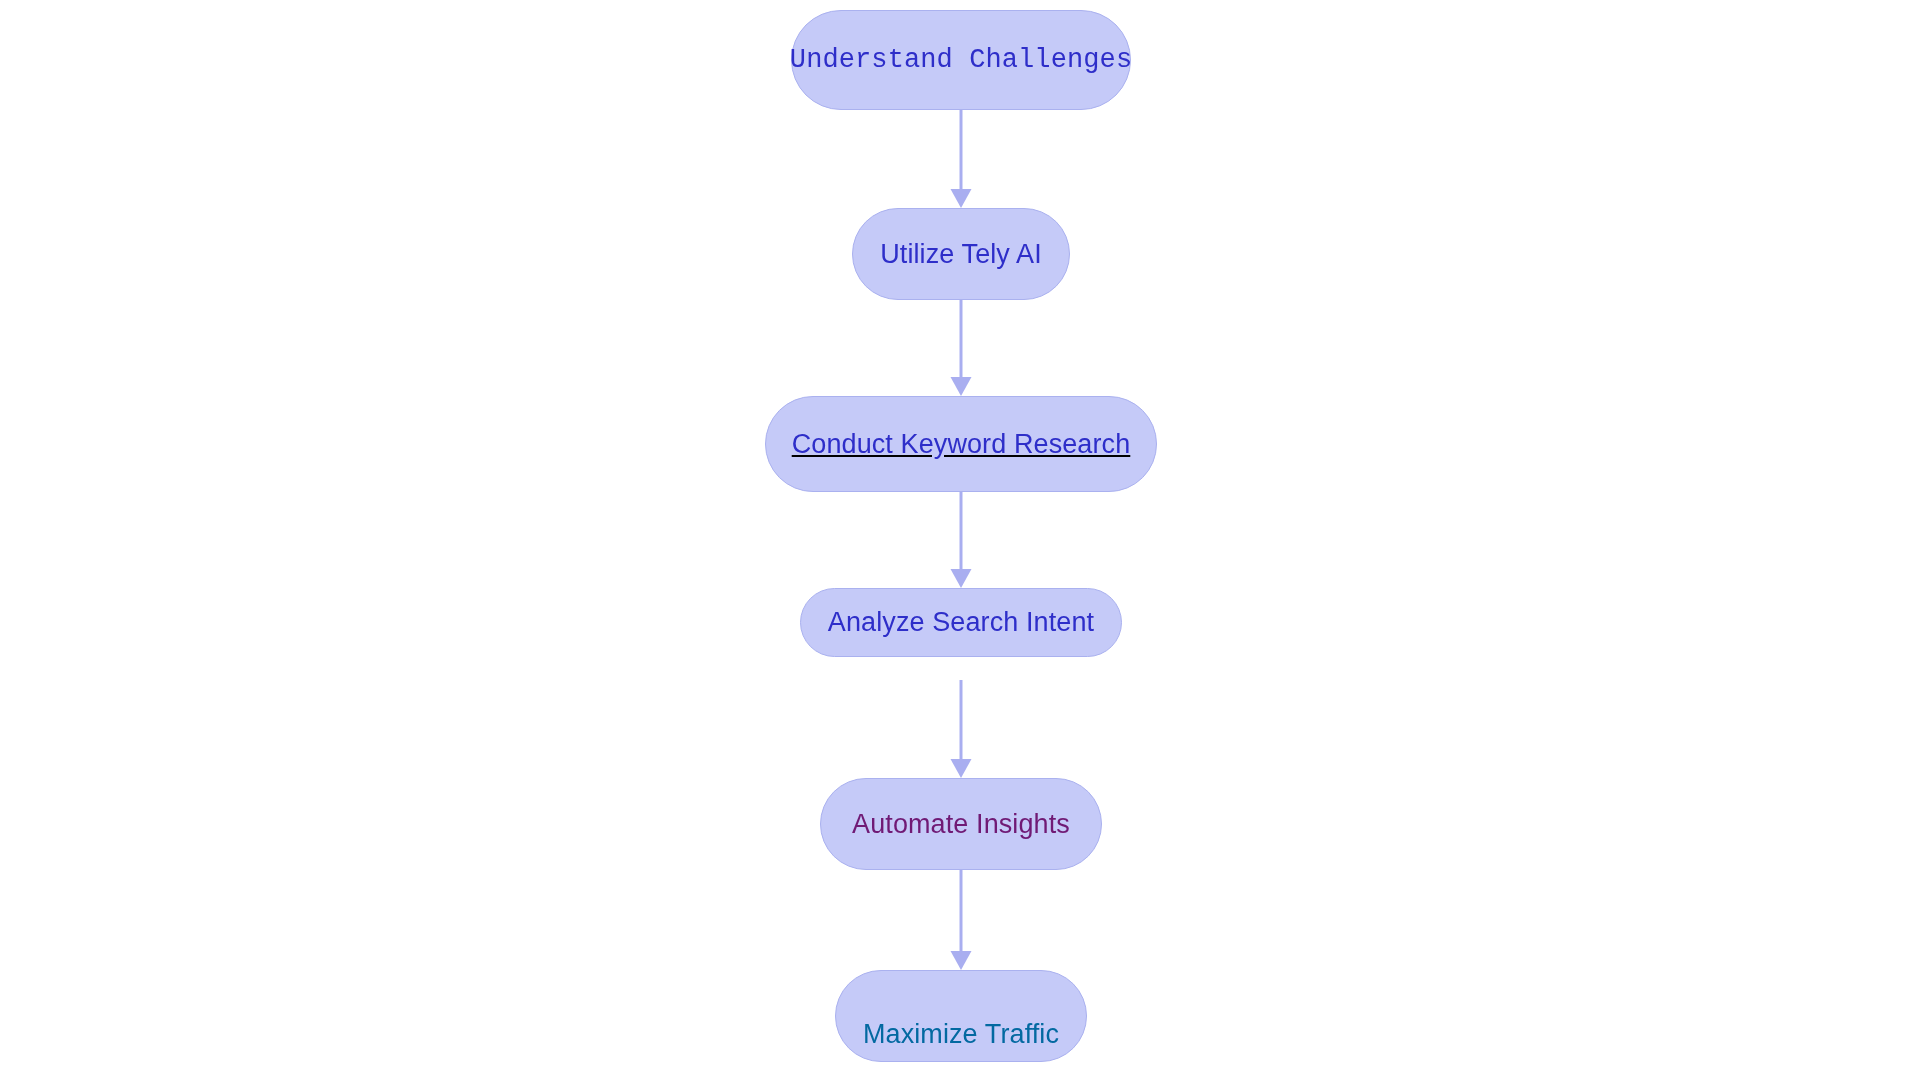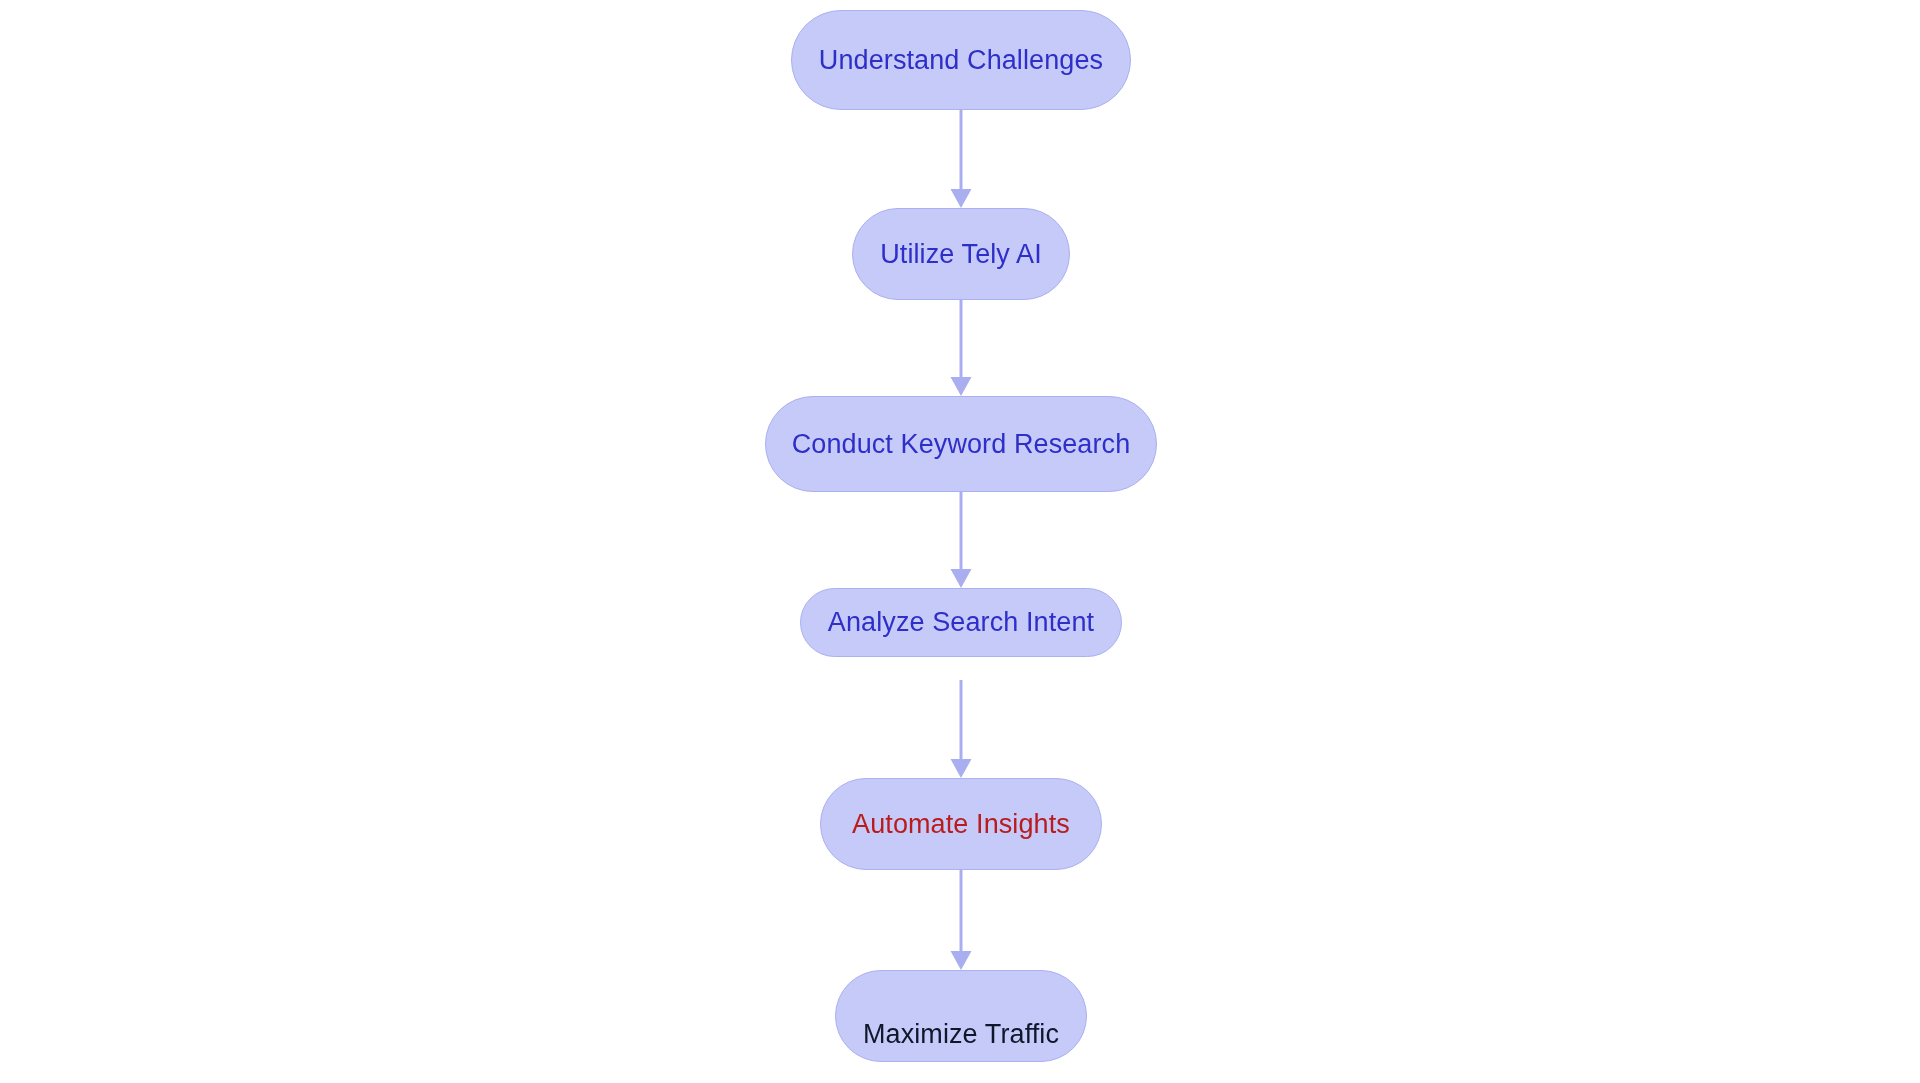--- a/index.html
+++ b/index.html
@@ -78,32 +78,32 @@
         <path d="M 950.5 759 L 971.5 759 L 961 778 Z" fill="#a9aef0"></path>
       </g>
       <g>
         <line x1="961" y1="870" x2="961" y2="952" stroke="#a9aef0" stroke-width="3"></line>
         <path d="M 950.5 951 L 971.5 951 L 961 970 Z" fill="#a9aef0"></path>
       </g>
     </svg>
 
   <div id="node-layer">
       <div class="flow-node" style="left: 961px; top: 10px; width: 340px; height: 100px; background: rgb(197, 202, 248); border-color: rgb(170, 177, 239);">
-        <span class="flow-node-label" style="color: rgb(46, 46, 201);">Understand Challenges</span>
+        <span class="flow-node-label" style="color: rgb(46, 46, 201); font-family: Liberation Mono, monospace;">Understand Challenges</span>
       </div>
       <div class="flow-node" style="left: 961px; top: 208px; width: 218px; height: 92px; background: rgb(197, 202, 248); border-color: rgb(170, 177, 239);">
         <span class="flow-node-label" style="color: rgb(46, 46, 201); text-align: right;">Utilize Tely AI</span>
       </div>
-      <div class="flow-node" style="left: 961px; top: 396px; width: 392px; height: 96px; background: rgb(197, 202, 248); border-color: rgb(170, 177, 239);">
+      <div class="flow-node" style="left: 961px; top: 396px; width: 392px; height: 96px; background: rgb(197, 202, 248); border-color: rgb(170, 177, 239); text-decoration: underline;">
         <span class="flow-node-label" style="color: rgb(46, 46, 201);">Conduct Keyword Research</span>
       </div>
       <div class="flow-node" style="left: 961px; top: 588px; width: 322px; height: 69px; background: rgb(197, 202, 248); border-color: rgb(170, 177, 239);">
         <span class="flow-node-label" style="color: rgb(46, 46, 201);">Analyze Search Intent</span>
       </div>
       <div class="flow-node" style="left: 961px; top: 778px; width: 282px; height: 92px; background: rgb(197, 202, 248); border-color: rgb(170, 177, 239);">
-        <span class="flow-node-label" style="color: #b91c1c;">Automate Insights</span>
+        <span class="flow-node-label" style="color: #701a75;">Automate Insights</span>
       </div>
       <div class="flow-node" style="left: 961px; top: 970px; width: 252px; height: 92px; background: rgb(197, 202, 248); border-color: rgb(170, 177, 239);">
-        <span class="flow-node-label" style="color: #0f172a; margin-top: 36px;">Maximize Traffic</span>
+        <span class="flow-node-label" style="color: #0369a1; margin-top: 36px;">Maximize Traffic</span>
       </div>
     </div>
 
 </div>
 
 </body></html>

